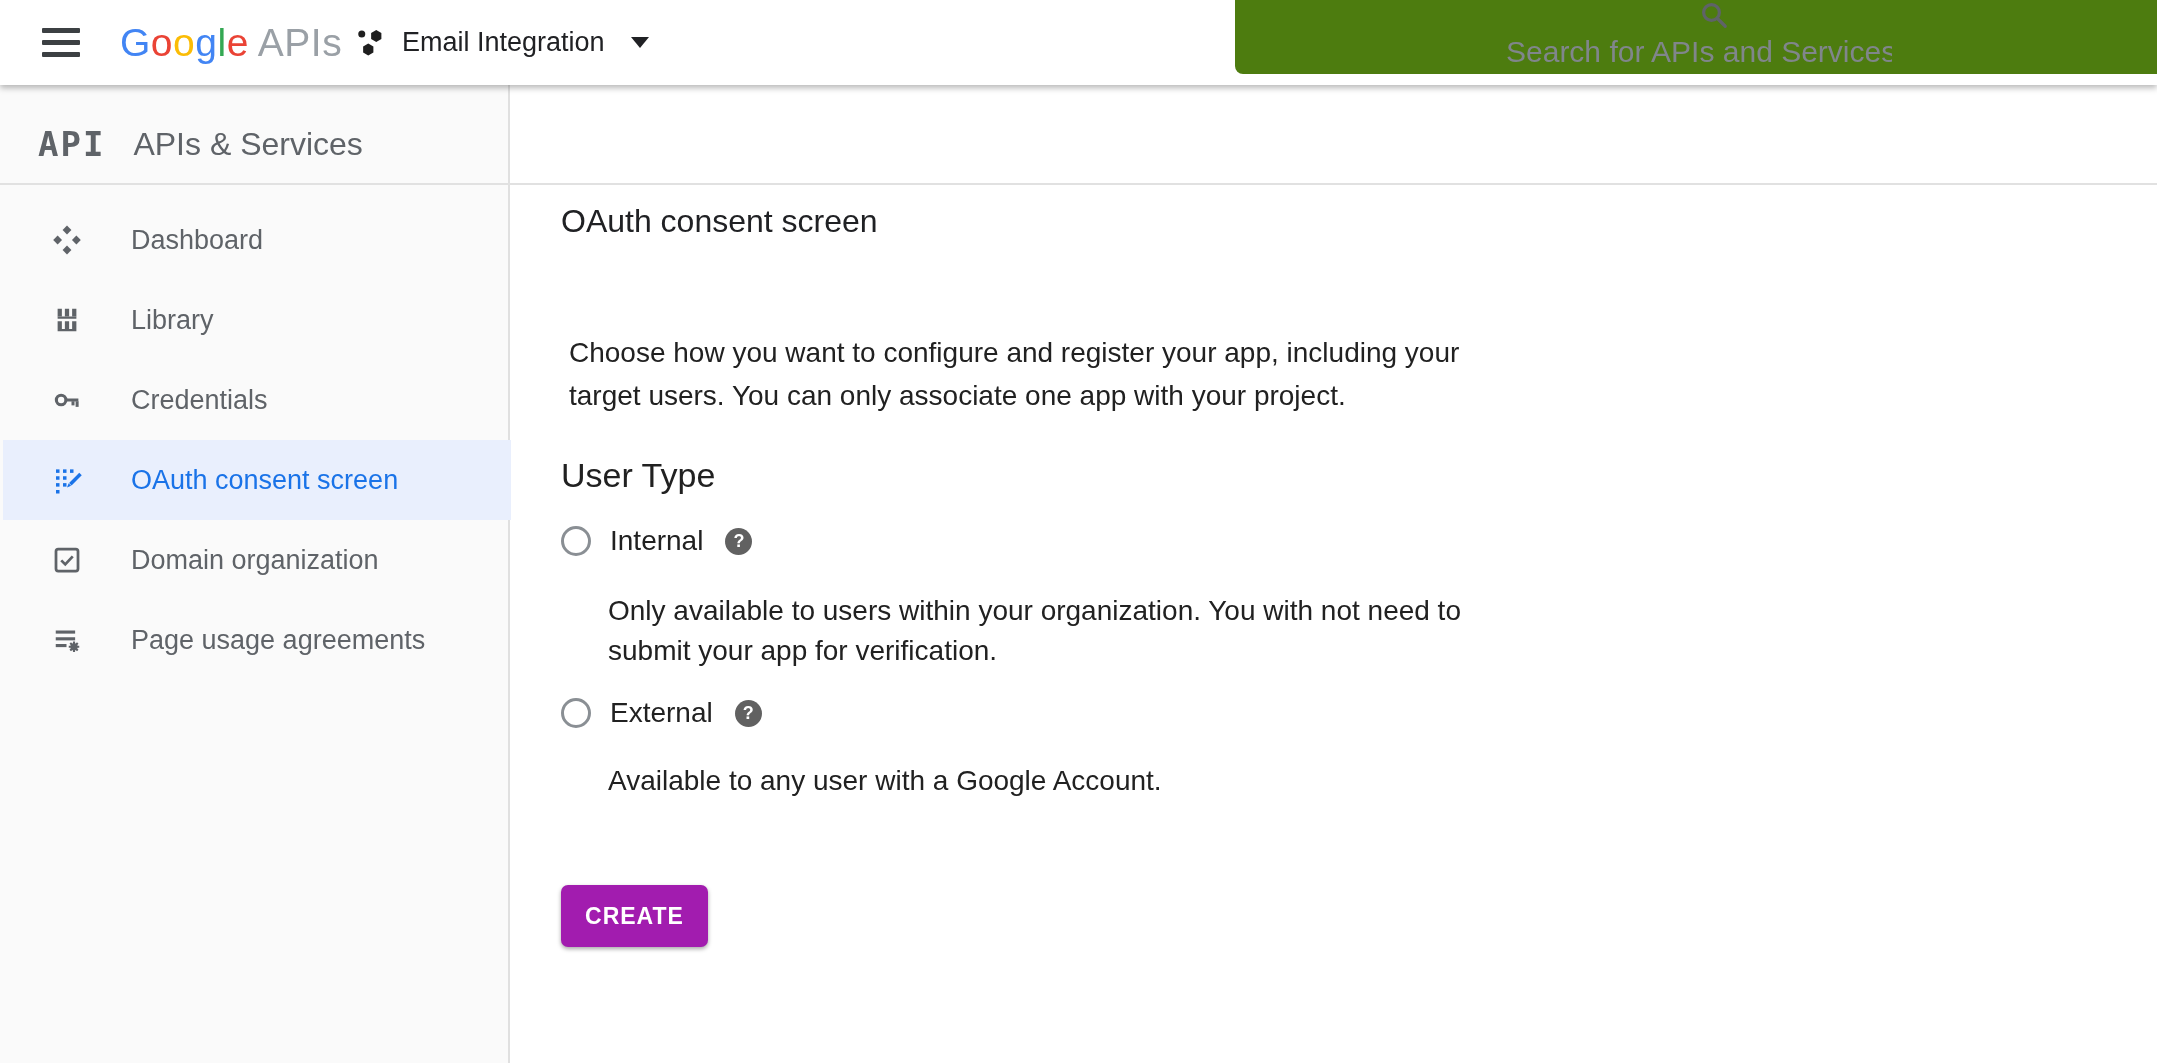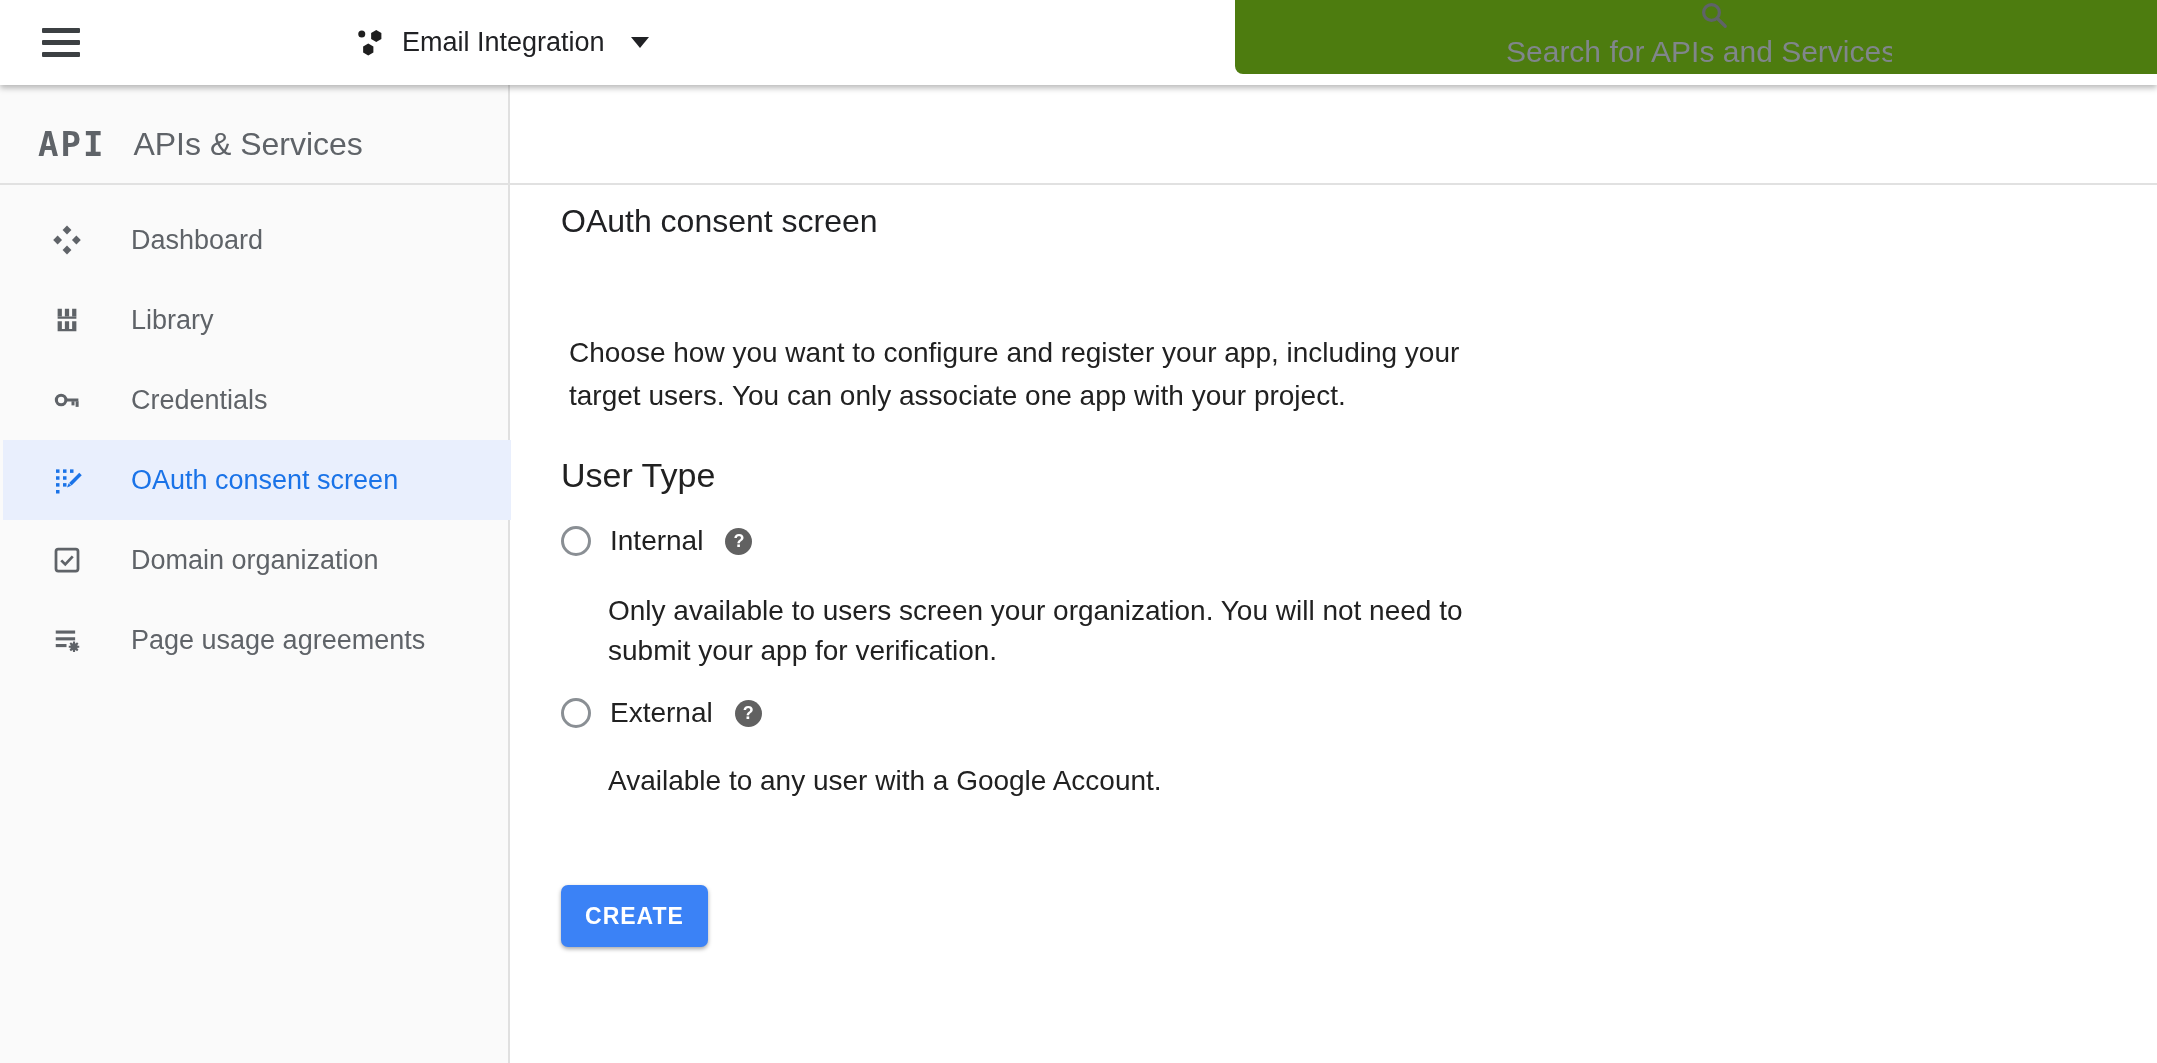--- a/index.html
+++ b/index.html
@@ -66,20 +66,24 @@
 
 <div class="app">
 
   <header class="topbar">
     <button class="hamburger">
       <div class="bar"></div>
       <div class="bar"></div>
       <div class="bar"></div>
     </button>
 
+    <div class="logo">
+      <span class="gword"><span style="color: rgb(66, 133, 244);">G</span><span style="color: rgb(234, 67, 53);">o</span><span style="color: rgb(251, 188, 5);">o</span><span style="color: rgb(66, 133, 244);">g</span><span style="color: rgb(52, 168, 83);">l</span><span style="color: rgb(234, 67, 53);">e</span></span>
+      <span class="suffix">APIs</span>
+    </div>
 
     <button class="project-selector">
       <span style="display:flex;">
         <svg width="30" height="30" viewBox="0 0 24 24" fill="#1f1f1f">
           <circle cx="4.6" cy="4.8" r="2.8"></circle>
           <path d="M16.2 1.6 L20.3 4 V8.8 L16.2 11.2 L12.1 8.8 V4 Z"></path>
           <path d="M9.8 12.4 L13.9 14.8 V19.6 L9.8 22 L5.7 19.6 V14.8 Z"></path>
         </svg>
       </span>
       <span class="project-name">Email Integration</span>
@@ -203,26 +207,26 @@
     <div class="content">
       <p class="intro" style="margin:8px;">Choose how you want to configure and register your app, including your target users. You can only associate one app with your project.</p>
 
       <h2 class="user-type-heading" style="margin:0;font-weight:400;">User Type</h2>
 
       <div class="option-row internal">
         <span class="radio" role="radio" aria-checked="false"></span>
         <span class="option-label">Internal</span>
         <span class="help-icon">?</span>
       </div>
-      <p class="option-desc internal" style="margin:0;">Only available to users screen your organization. You will not need to submit your app for verification.</p>
+      <p class="option-desc internal" style="margin:0;">Only available to users within your organization. You with not need to submit your app for verification.</p>
 
       <div class="option-row external">
         <span class="radio" role="radio" aria-checked="false"></span>
         <span class="option-label">External</span>
         <span class="help-icon">?</span>
       </div>
       <p class="option-desc external" style="margin:0;">Available to any user with a Google Account.</p>
 
-      <button class="create-button" style="background: #3b82f6;">CREATE</button>
+      <button class="create-button" style="background: #a21caf;">CREATE</button>
     </div>
   </main>
 
 </div>
 
 </body></html>

